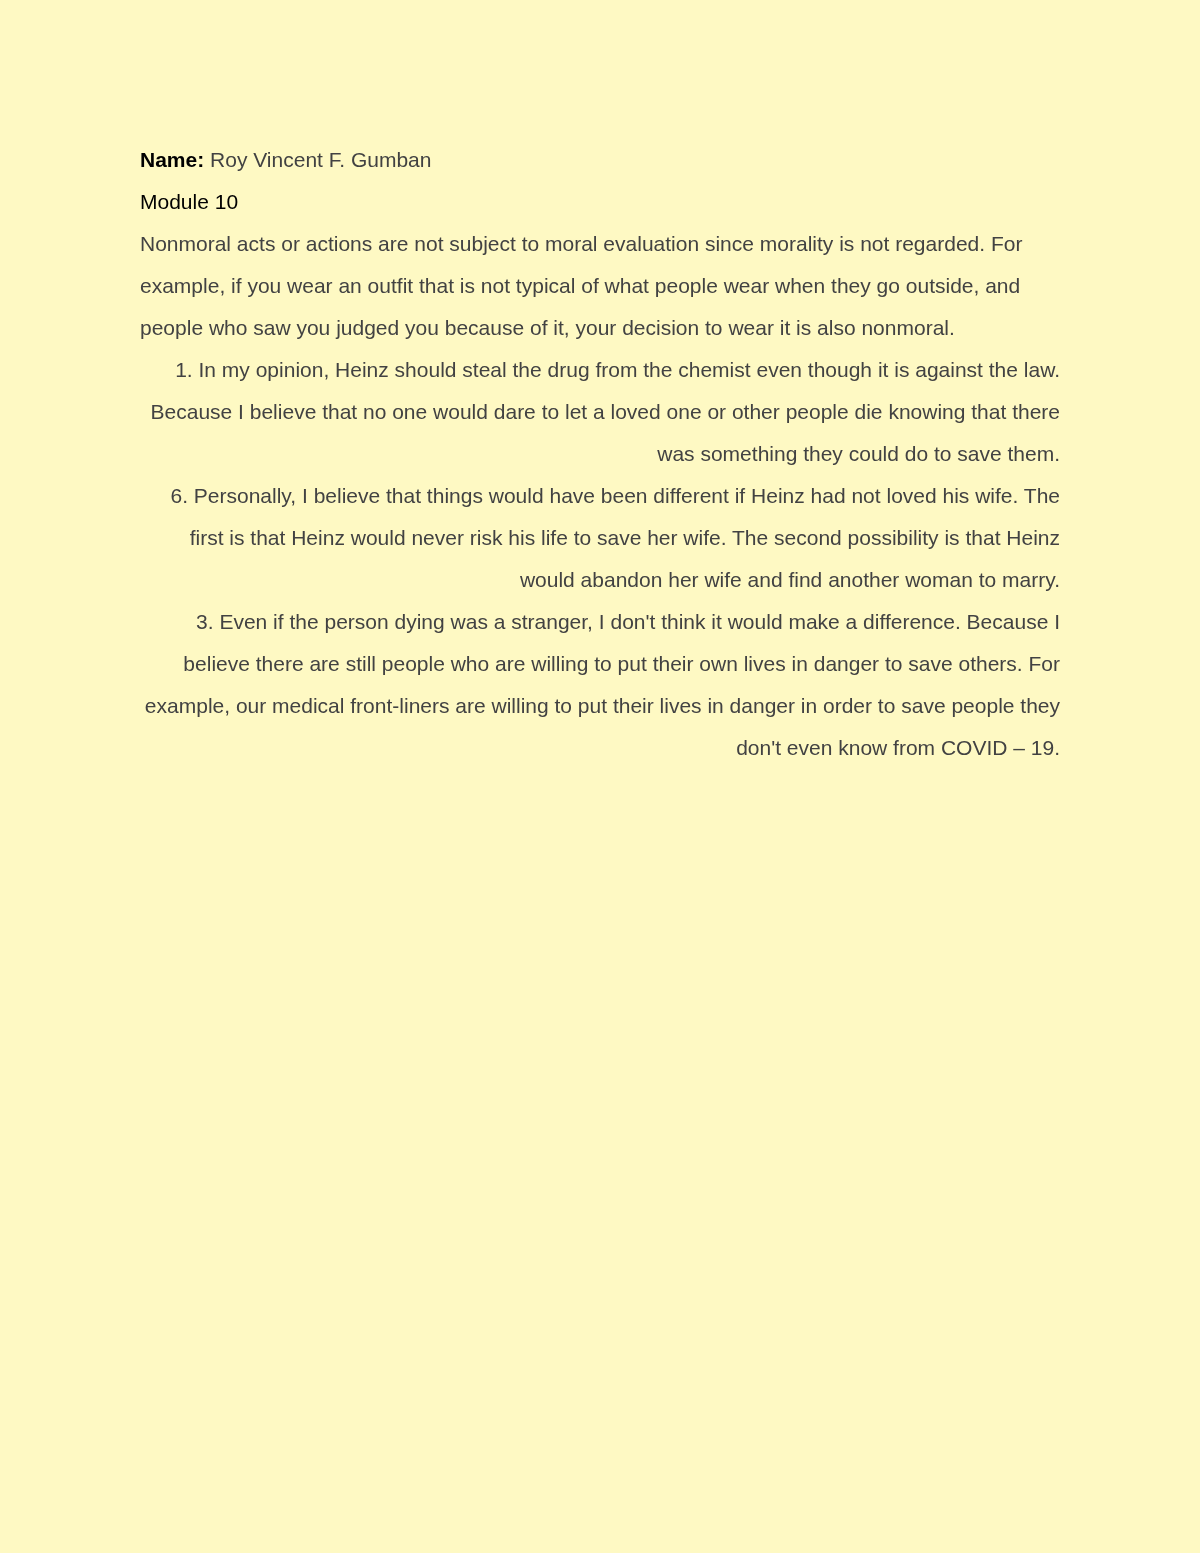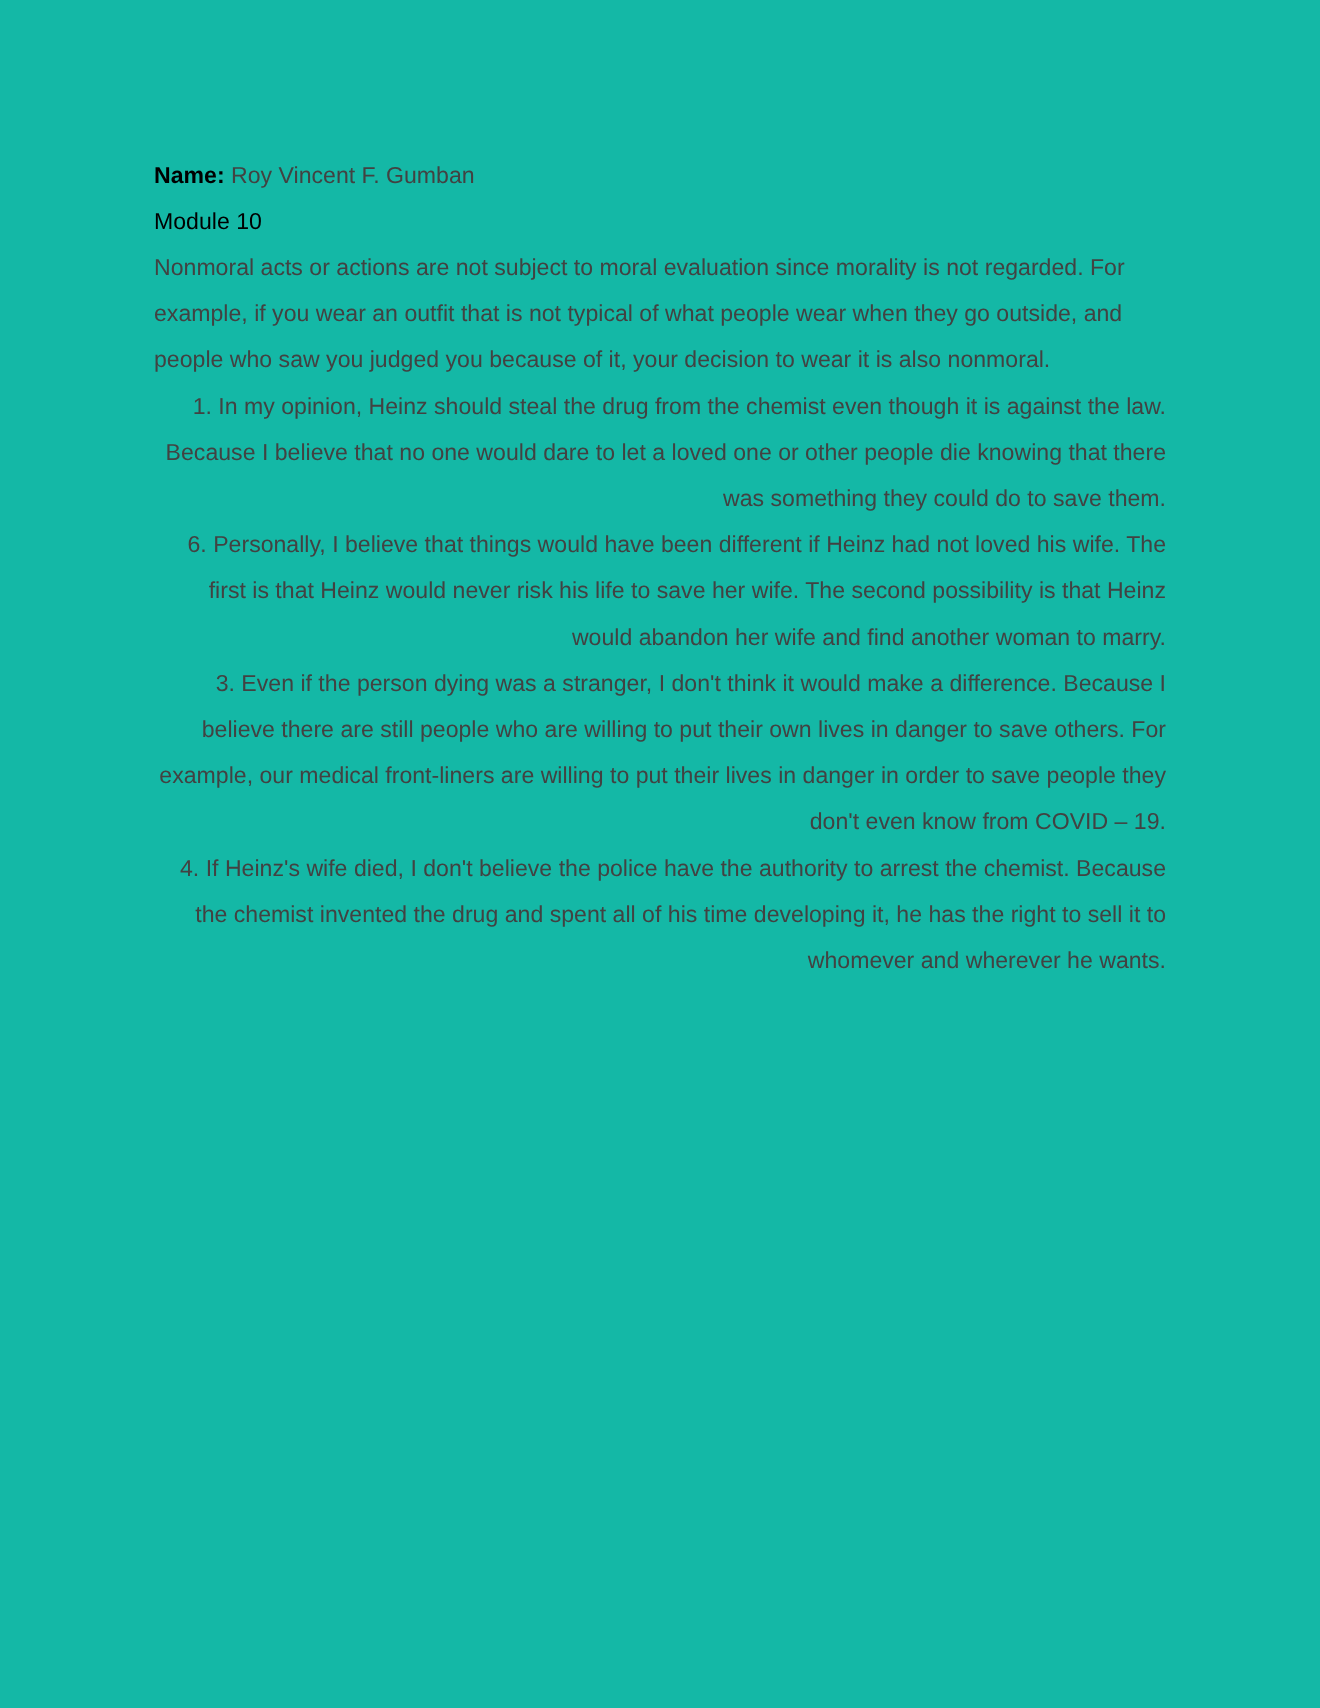--- a/index.html
+++ b/index.html
@@ -5,21 +5,21 @@
   html, body {
     margin: 0;
     padding: 0;
     background: #ffffff;
   }
   .doc-page {
     position: relative;
     box-sizing: border-box;
     width: 1200px;
     height: 1553px;
-    background: #14b8a6;
+    background: #fef9c3;
     padding: 139px 140px 0 140px;
     font-family: "Liberation Sans", sans-serif;
     font-size: 21px;
     line-height: 42px;
     color: #424242;
     overflow: hidden;
   }
   .doc-page p, .doc-page h2 {
     margin: 0;
     padding: 0;
@@ -70,15 +70,14 @@
 
   <p class="statement-body">Nonmoral acts or actions are not subject to moral evaluation since morality is not regarded. For example, if you wear an outfit that is not typical of what people wear when they go outside, and people who saw you judged you because of it, your decision to wear it is also nonmoral.</p>
 
 
   <p class="answer">1. In my opinion, Heinz should steal the drug from the chemist even though it is against the law. Because I believe that no one would dare to let a loved one or other people die knowing that there was something they could do to save them.</p>
 
   <p class="answer">6. Personally, I believe that things would have been different if Heinz had not loved his wife. The first is that Heinz would never risk his life to save her wife. The second possibility is that Heinz would abandon her wife and find another woman to marry.</p>
 
   <p class="answer">3. Even if the person dying was a stranger, I don't think it would make a difference. Because I believe there are still people who are willing to put their own lives in danger to save others. For example, our medical front-liners are willing to put their lives in danger in order to save people they don't even know from COVID – 19.</p>
 
-  <p class="answer">4. If Heinz's wife died, I don't believe the police have the authority to arrest the chemist. Because the chemist invented the drug and spent all of his time developing it, he has the right to sell it to whomever and wherever he wants.</p>
 
 </div>
 
 </body></html>

